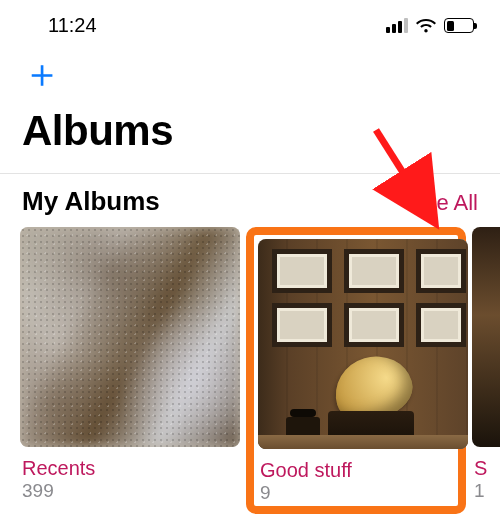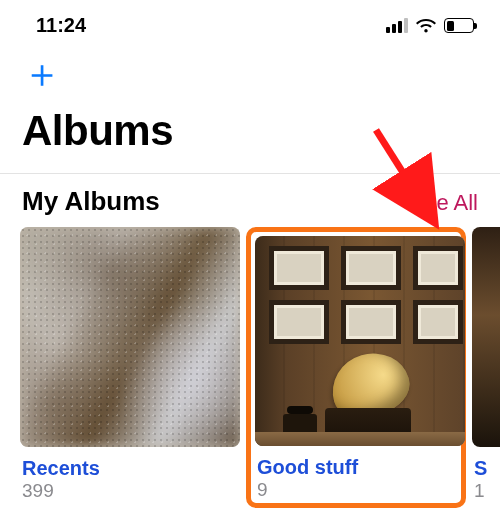--- a/index.html
+++ b/index.html
@@ -1,18 +1,18 @@
 <!DOCTYPE html>
 <html><head>
 <meta charset="utf-8">
 <style>
   * { box-sizing: border-box; margin: 0; padding: 0; }
   html, body { width: 500px; height: 531px; font-family: -apple-system, "Helvetica Neue", Arial, sans-serif; background: #fff; color: #000; overflow: hidden; }
 
-  .status-bar { display: flex; justify-content: space-between; align-items: center; padding: 14px 26px 6px 36px; font-weight: 700; font-size: 20px; }
+  .status-bar { display: flex; justify-content: space-between; align-items: center; padding: 14px 26px 6px 48px; font-weight: 400; font-size: 20px; }
   .status-right { display: flex; align-items: center; gap: 7px; }
 
   
   .signal { display: flex; align-items: flex-end; gap: 2px; }
   .signal span { width: 4px; background: #000; border-radius: 1px; }
   .signal span:nth-child(1){height:6px}
   .signal span:nth-child(2){height:9px}
   .signal span:nth-child(3){height:12px}
   .signal span:nth-child(4){height:15px; background:#bfbfbf}
 
@@ -70,25 +70,25 @@
   .f5{top:10px;left:158px;width:50px;height:44px}
   .f6{top:64px;left:158px;width:50px;height:44px}
   .gram .horn{position:absolute;left:76px;top:118px;width:78px;height:62px;background:radial-gradient(circle at 70% 40%, #f5da8a, #b98a2f);border-radius:50% 50% 48% 42% / 60% 56% 42% 40%;transform:rotate(-16deg);box-shadow:inset -6px -8px 14px rgba(0,0,0,0.35), -2px 2px 4px rgba(0,0,0,0.3);}
   .gram .base{position:absolute;left:70px;top:172px;width:86px;height:46px;background:linear-gradient(#2a1d10,#120c06);border-radius:4px;}
   .gram .table{position:absolute;left:0;right:0;bottom:0;height:14px;background:linear-gradient(#8a6a45,#6a4e30);}
   .gram .phone{position:absolute;left:28px;top:178px;width:34px;height:36px;background:#1e150b;border-radius:3px;}
   .gram .phone::before{content:"";position:absolute;top:-8px;left:4px;width:26px;height:8px;background:#0e0a05;border-radius:4px}
 
   .partial .thumb{background:linear-gradient(#2e2014,#6b4d2e 40%,#1a130b)}
 
-  .highlight-box{border:5px solid #f97316;border-radius:10px;padding:4px 4px 2px 4px;margin-left:2px;}
+  .highlight-box{border:8px solid #f97316;border-radius:10px;padding:4px 4px 2px 4px;margin-left:2px;}
   .highlight-box .thumb{width:210px;height:210px}
 
   .caption{padding:10px 2px 0 2px;}
-  .caption .name{font-size:20px;font-weight:700;color:#1d4ed8}
+  .caption .name{font-size:20px;font-weight:400;color:#be185d}
   .caption .count{font-size:19px;color:#8a8a8e}
 
   
   .arrow{position:absolute;left:366px;top:120px;pointer-events:none}
 </style>
 </head>
 <body>
 
 <div class="status-bar">
   <span>11:24</span>

